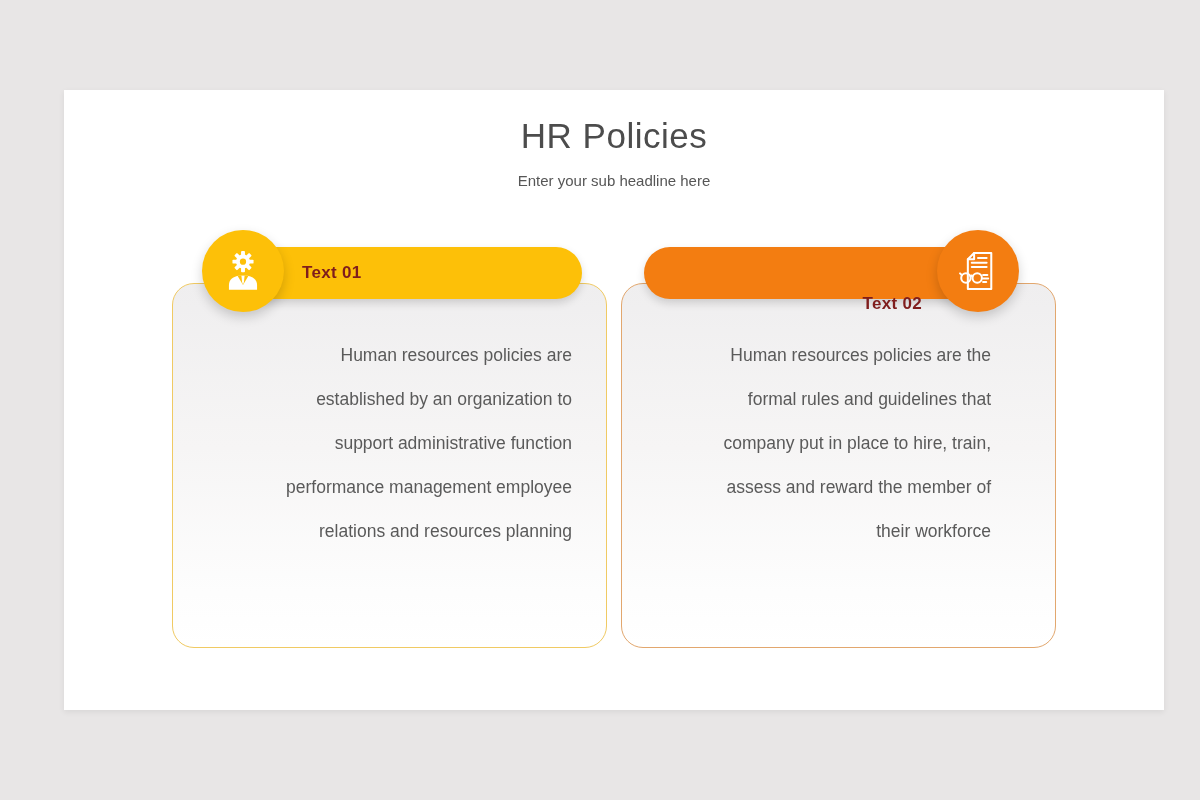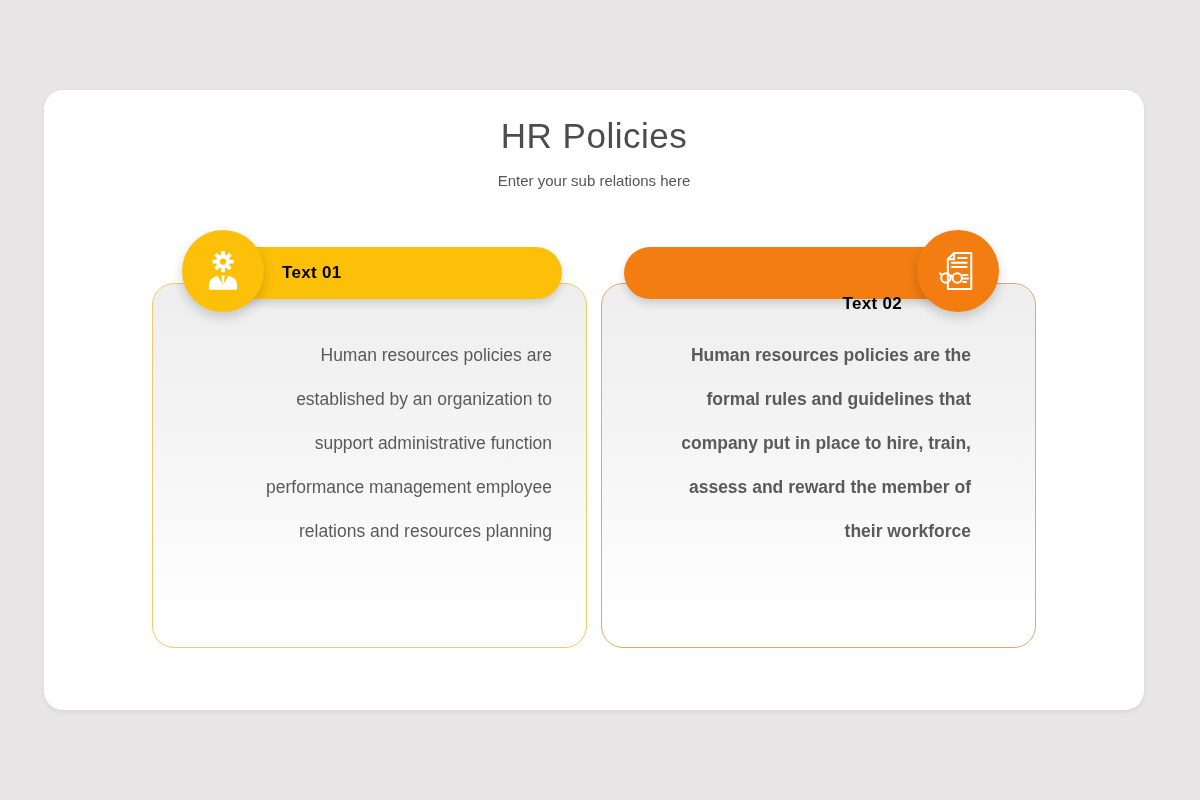--- a/index.html
+++ b/index.html
@@ -3,25 +3,24 @@
 <meta charset="utf-8">
 <style>
   html,body { margin:0; padding:0; }
   body {
     width:1200px; height:800px;
     background:#e8e6e6;
     font-family:"Liberation Sans", sans-serif;
     position:relative; overflow:hidden;
   }
   .slide {
-    position:absolute; left:44px; top:90px;
+    position:absolute; left:64px; top:90px;
     width:1100px; height:620px;
     background:#ffffff;
     box-shadow:0 2px 6px rgba(0,0,0,0.07);
-    border-radius:19px;
   }
   .title {
     position:absolute; top:26px; left:0; width:100%;
     margin:0; text-align:center;
     font-size:35px; font-weight:400; color:#4c4c4c; letter-spacing:0.5px;
   }
   .subtitle {
     position:absolute; top:82px; left:0; width:100%;
     margin:0; text-align:center;
     font-size:15px; font-weight:400; color:#565656;
@@ -33,51 +32,51 @@
     background:linear-gradient(180deg,#efeeef 0%,#f6f5f5 45%,#fdfdfd 85%,#ffffff 100%);
   }
   .card-1 { left:108px; border:1px solid #f0ca63; }
   .card-2 { left:557px; border:1px solid #e2a76e; }
   .card-body {
     position:absolute; top:49px;
     font-size:17.5px; line-height:44px; color:#5a5a5a;
     white-space:pre-line;
   }
   .card-1 .card-body { left:64px; right:34px; text-align:right; }
-  .card-2 .card-body { left:34px; right:64px; text-align:right;font-weight:bold; }
+  .card-2 .card-body { left:34px; right:64px; text-align:right; }
   .pill {
     position:absolute; top:157px; height:52px;
     border-radius:26px;
     box-shadow:0 4px 9px rgba(0,0,0,0.15);
   }
   .pill-1 { left:178px; width:340px; background:#fdc008; }
   .pill-2 { left:580px; width:340px; background:#f37d11; }
   .pill-label {
     position:absolute; top:50%; transform:translateY(-50%);
-    color:#000000; font-weight:bold; font-size:17px; letter-spacing:0.3px;
+    color:#7f1d1d; font-weight:bold; font-size:17px; letter-spacing:0.3px;
   }
   .pill-1 .pill-label { left:60px; }
   .pill-2 .pill-label { right:62px;margin-top:31px; }
   .badge-circle {
     position:absolute; top:140px;
     width:82px; height:82px; border-radius:50%;
     box-shadow:0 5px 12px rgba(0,0,0,0.18);
     display:flex; align-items:center; justify-content:center;
   }
   .circle-1 { left:138px; background:#fdc008; }
   .circle-2 { left:873px; background:#f37d11; }
   .badge-circle svg { width:50px; height:50px; display:block; }
 </style>
 </head>
 <body>
 
 <div class="slide">
 
   <h1 class="title">HR Policies</h1>
-  <p class="subtitle">Enter your sub relations here</p>
+  <p class="subtitle">Enter your sub headline here</p>
 
   <div class="card card-1">
     <div class="card-body">Human resources policies are
 established by an organization to
 support administrative function
 performance management employee
 relations and resources planning</div>
   </div>
   <div class="pill pill-1">
     <span class="pill-label">Text 01</span>

